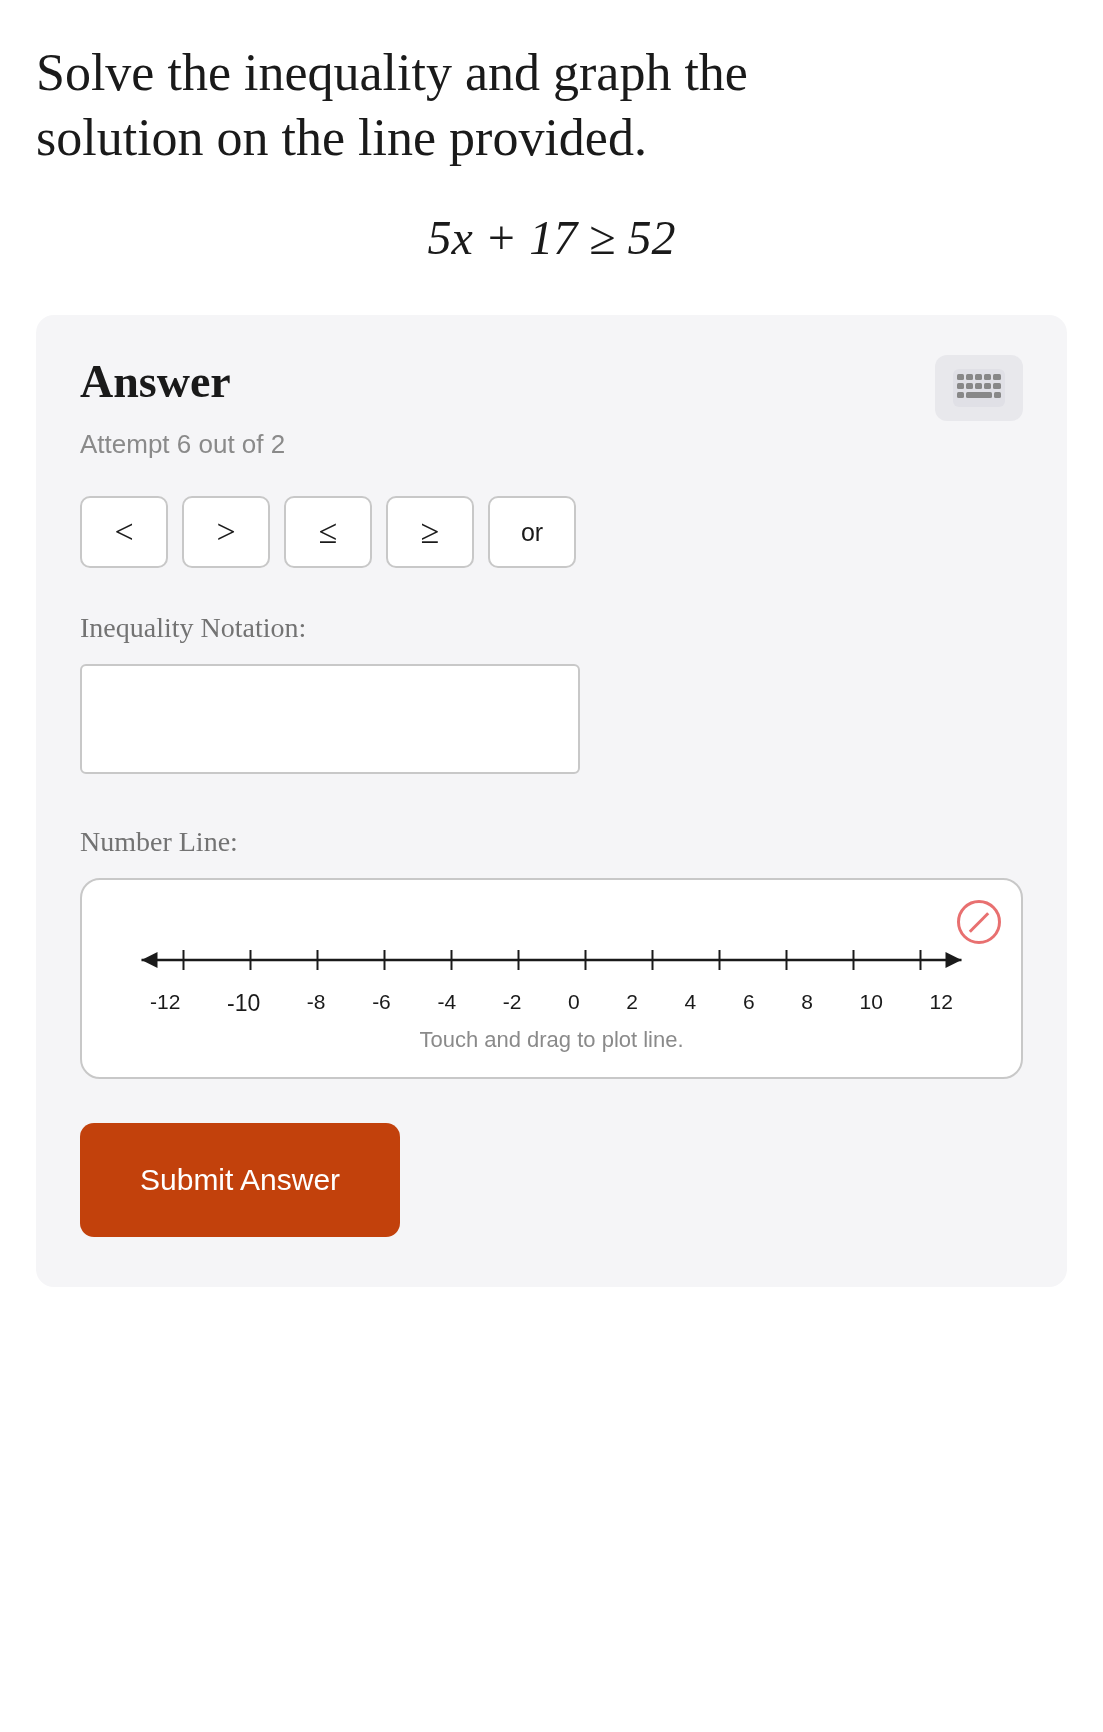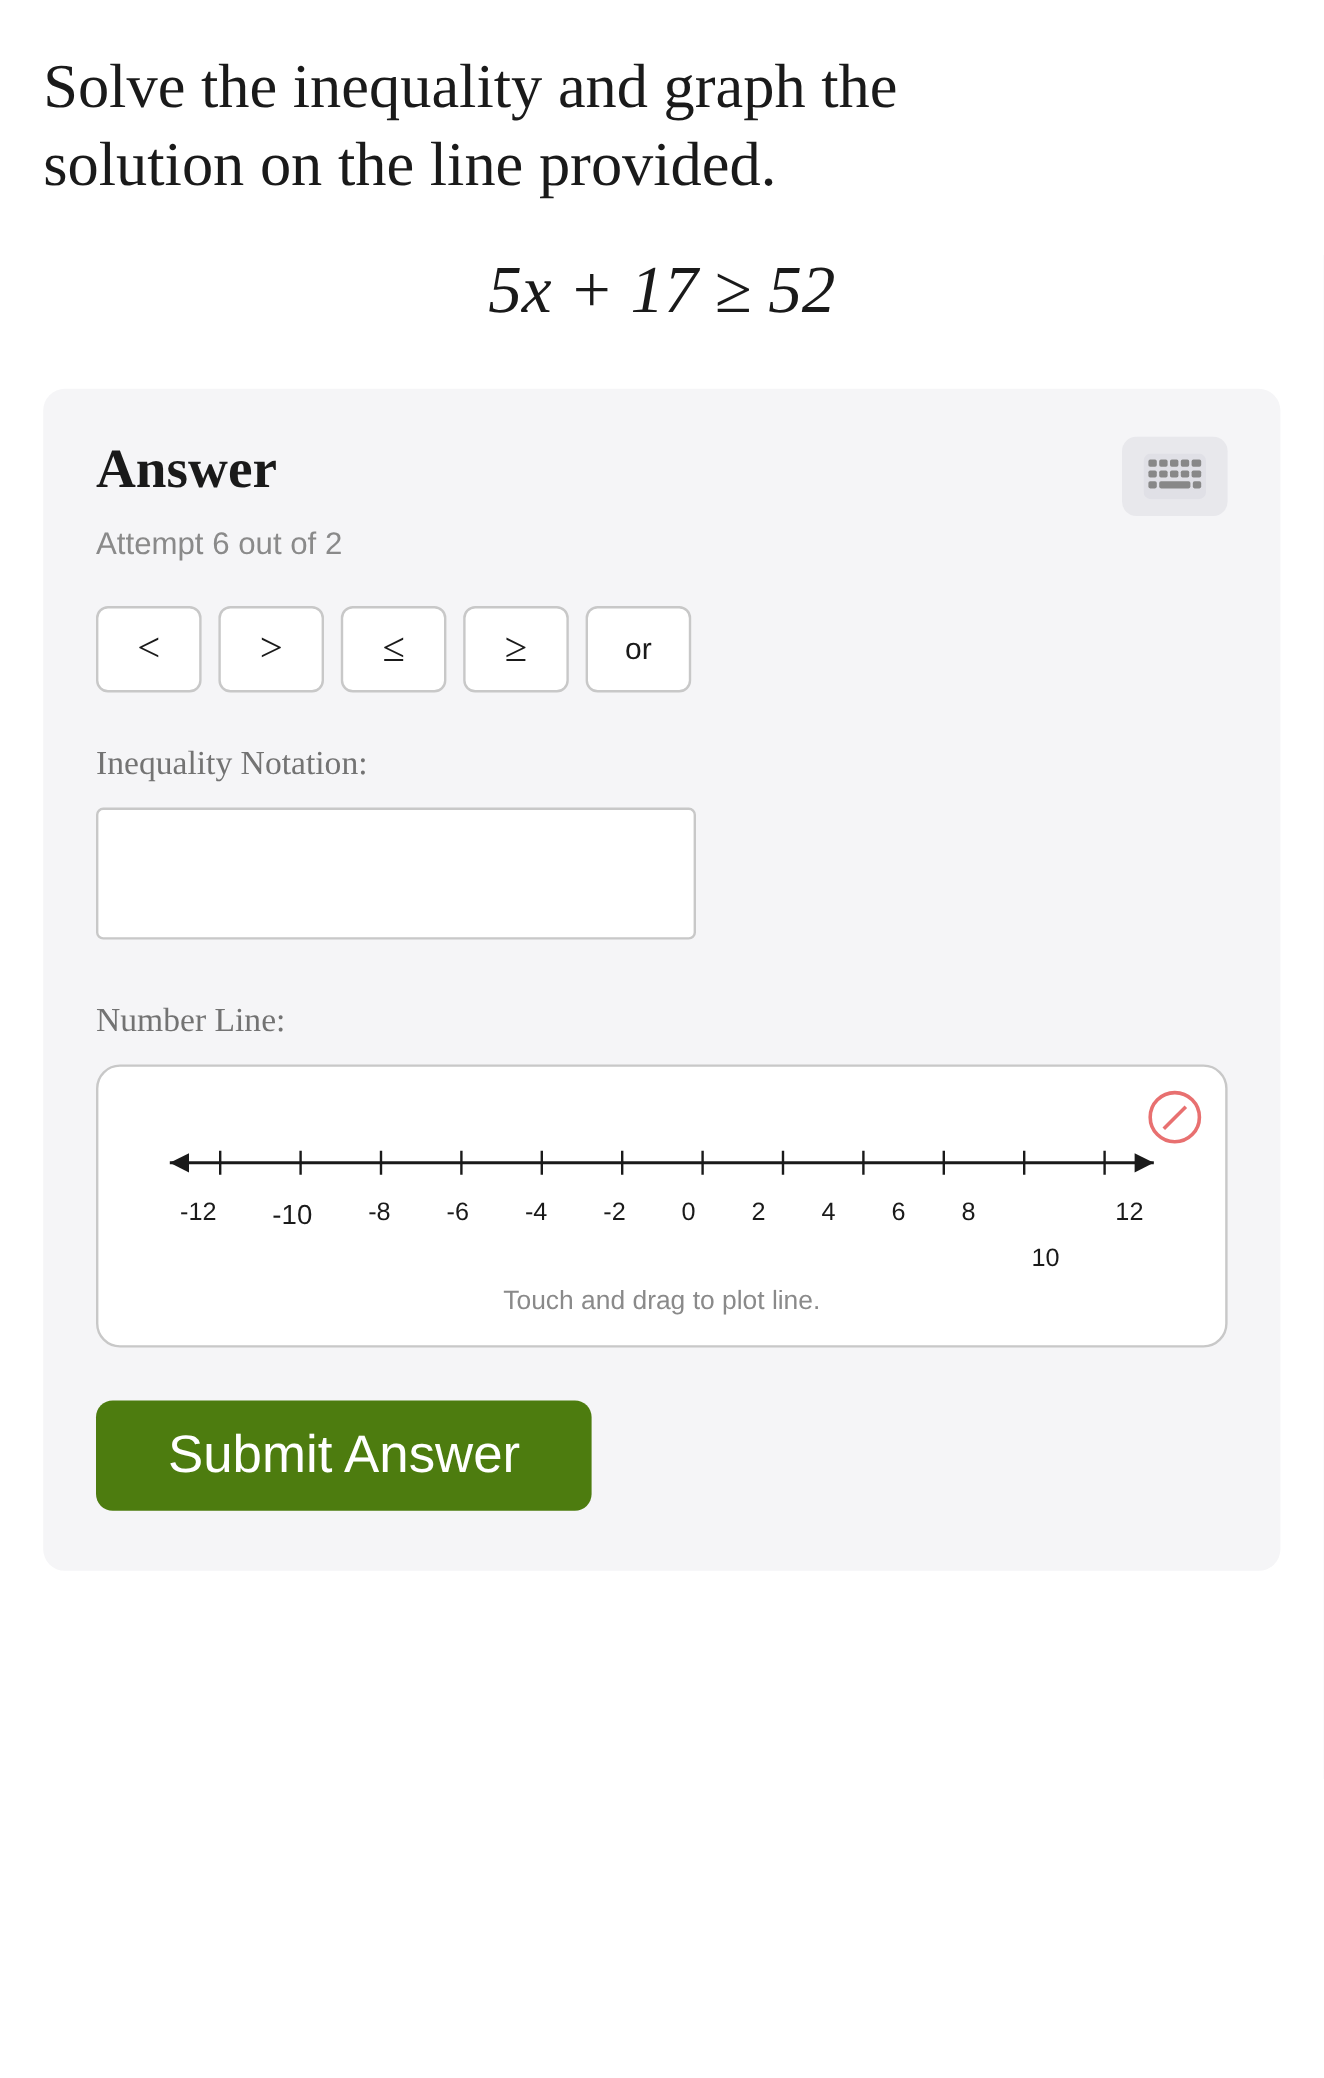--- a/index.html
+++ b/index.html
@@ -23,21 +23,21 @@
       margin-bottom: 40px;
       font-family: Georgia, serif;
     }
 
     .equation-container {
       text-align: center;
       margin-bottom: 50px;
     }
 
     .equation {
-      font-size: 56px;
+      font-size: 48px;
       font-style: italic;
       color: #1a1a1a;
       font-family: Georgia, serif;
     }
 
     .answer-box {
       background: #f5f5f7;
       border-radius: 18px;
       padding: 40px 44px 50px 44px;
       position: relative;
@@ -168,26 +168,26 @@
 
     .drag-hint {
       text-align: center;
       font-size: 22px;
       color: #8a8a8a;
       margin-top: 10px;
       font-family: Arial, sans-serif;
     }
 
     .submit-btn {
-      background: #4d7c0f;
+      background: #c2410c;
       color: #fff;
       border: none;
       border-radius: 14px;
-      padding: 21px 60px;
-      font-size: 44px;
+      padding: 40px 60px;
+      font-size: 30px;
       cursor: pointer;
       font-family: Arial, sans-serif;
       font-weight: 500;
     }
   </style>
 </head>
 <body>
 
 <div class="problem-statement">
   <span>Solve the inequality and graph the</span><br>
@@ -276,21 +276,21 @@
       <span style="font-size:23px; font-family:Arial,sans-serif; color:#1a1a1a;">-10</span>
       <span style="font-size:21px; font-family:Arial,sans-serif; color:#1a1a1a;">-8</span>
       <span style="font-size:21px; font-family:Arial,sans-serif; color:#1a1a1a;">-6</span>
       <span style="font-size:21px; font-family:Arial,sans-serif; color:#1a1a1a;">-4</span>
       <span style="font-size:21px; font-family:Arial,sans-serif; color:#1a1a1a;">-2</span>
       <span style="font-size:21px; font-family:Arial,sans-serif; color:#1a1a1a;">0</span>
       <span style="font-size:21px; font-family:Arial,sans-serif; color:#1a1a1a;">2</span>
       <span style="font-size:21px; font-family:Arial,sans-serif; color:#1a1a1a;">4</span>
       <span style="font-size:21px; font-family:Arial,sans-serif; color:#1a1a1a;">6</span>
       <span style="font-size:21px; font-family:Arial,sans-serif; color:#1a1a1a;">8</span>
-      <span style="font-size:21px; font-family:Arial,sans-serif; color:#1a1a1a;margin-top:38px;">10</span>
+      <span style="font-size:21px; font-family:Arial,sans-serif; color:#1a1a1a;">10</span>
       <span style="font-size:21px; font-family:Arial,sans-serif; color:#1a1a1a;">12</span>
     </div>
 
     <div class="drag-hint">Touch and drag to plot line.</div>
   </div>
 
   
   <button class="submit-btn">Submit Answer</button>
 
 </div>

